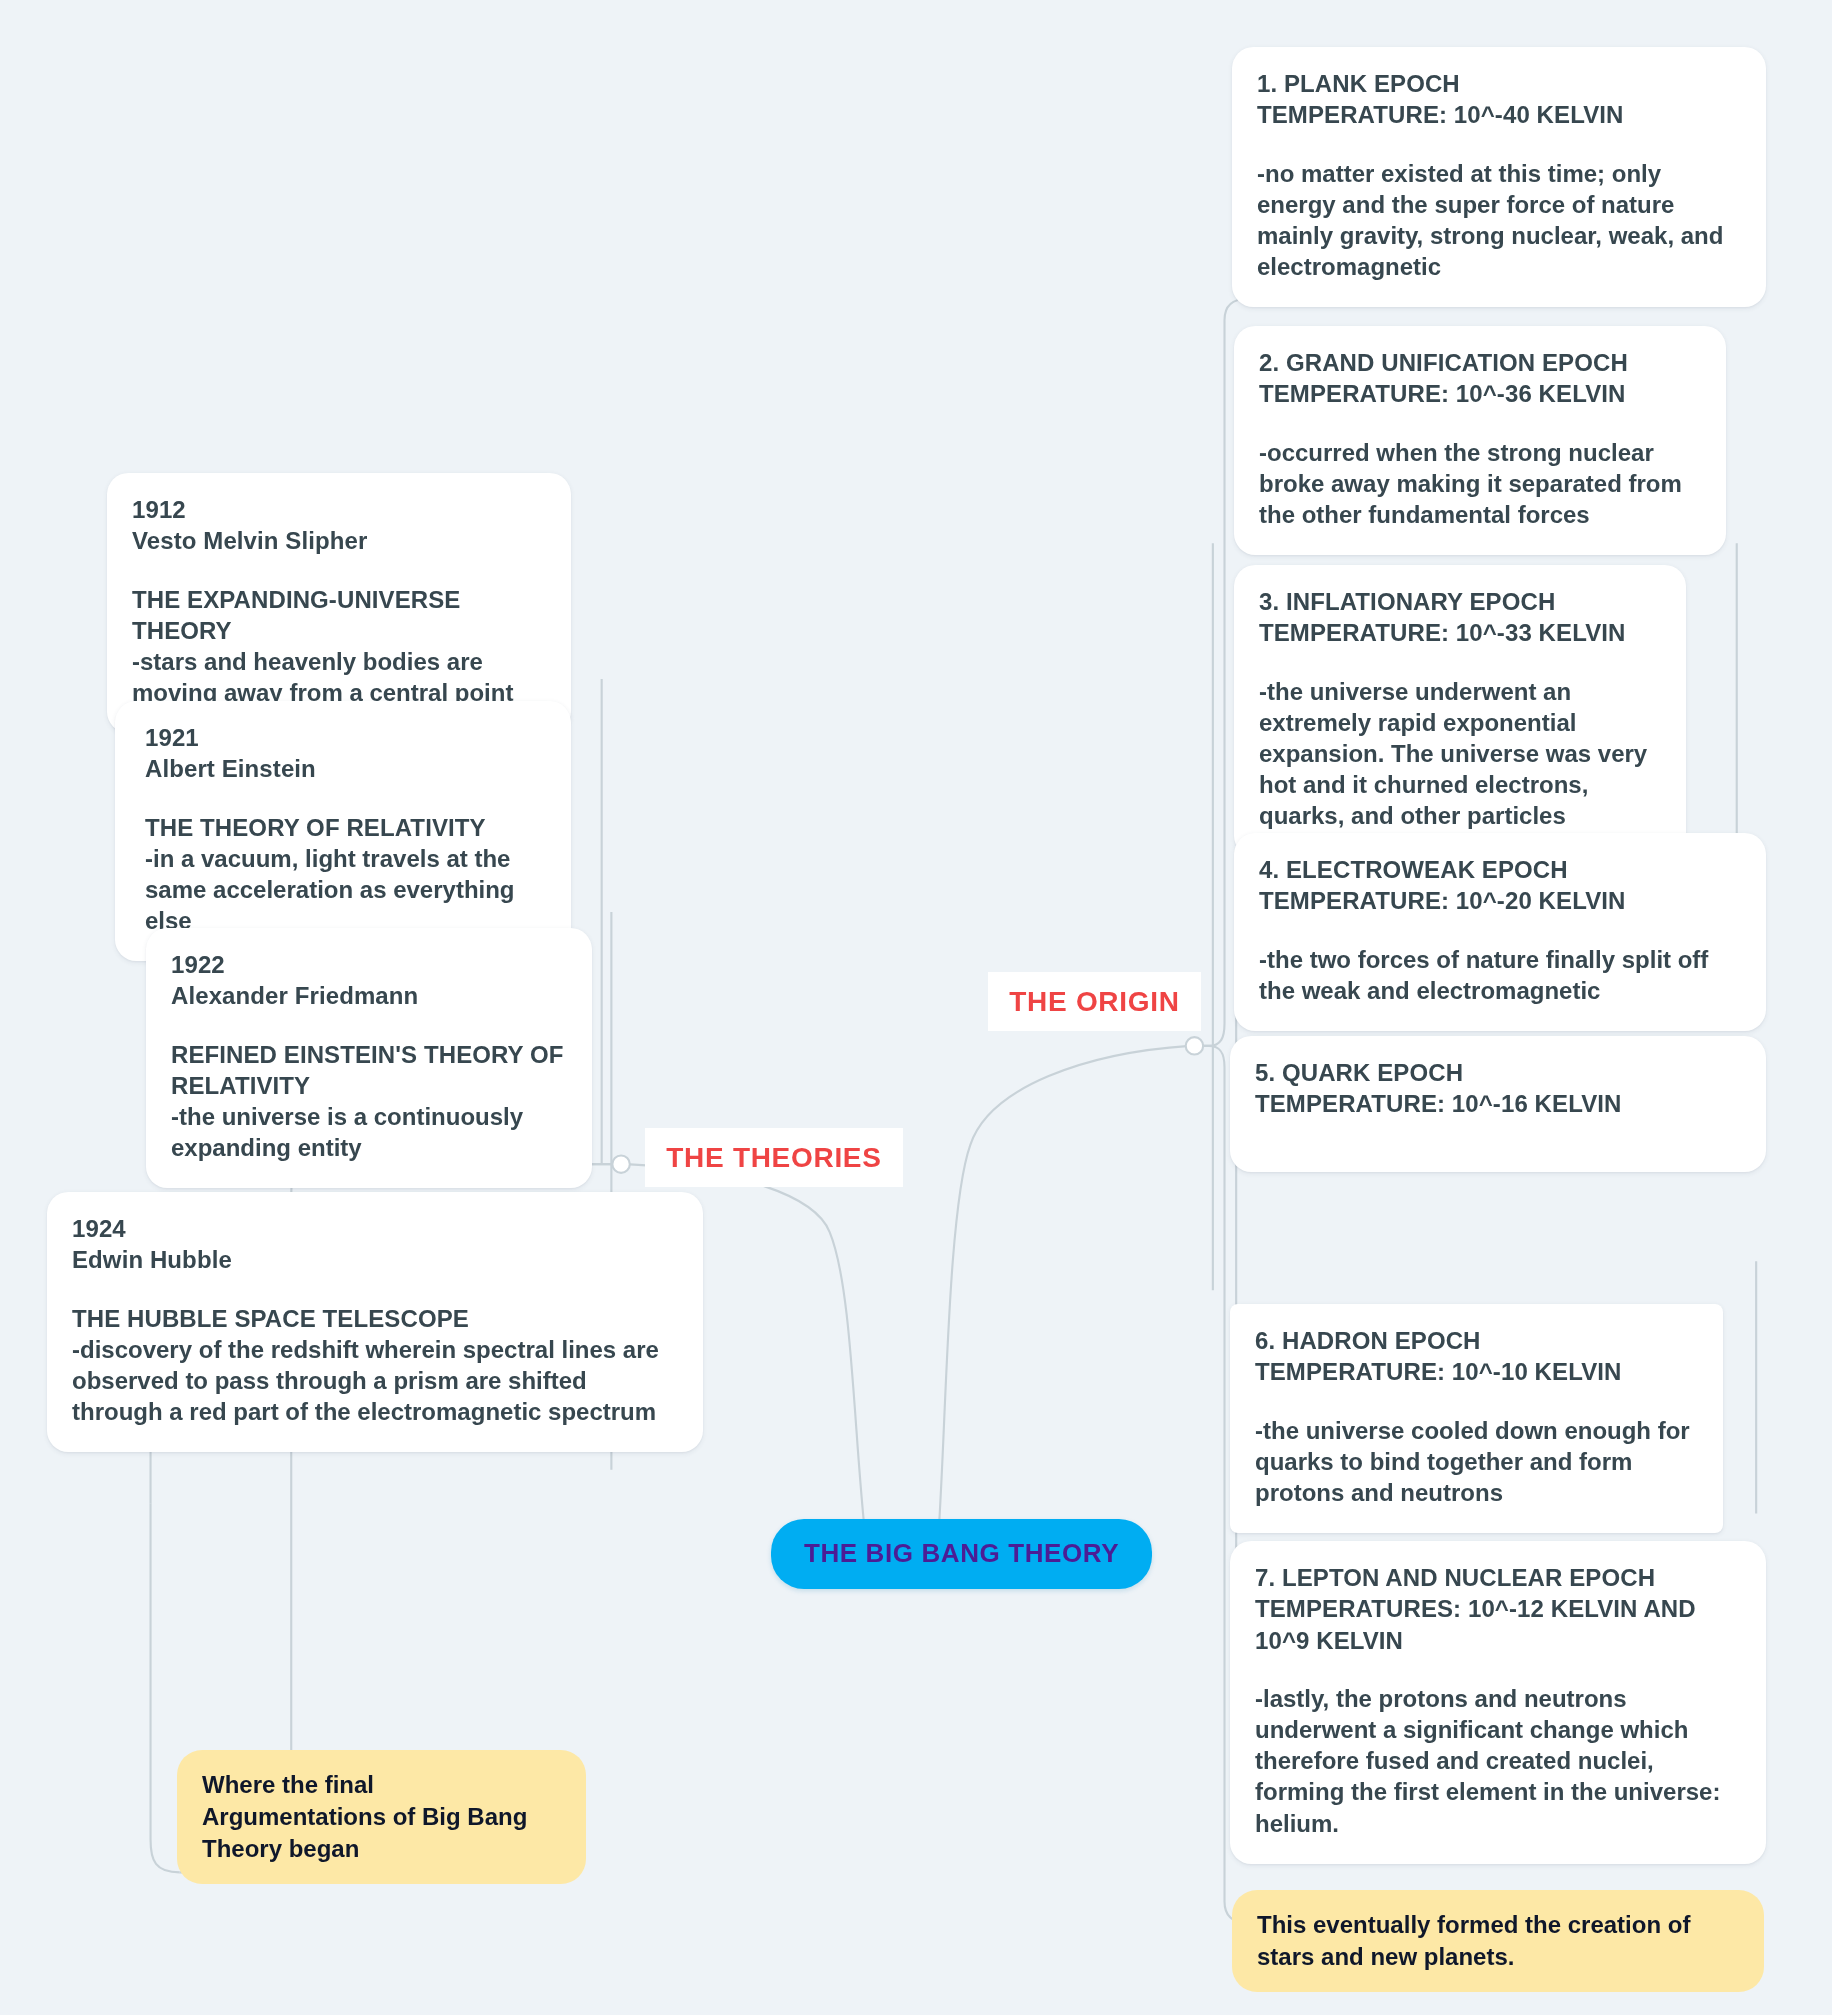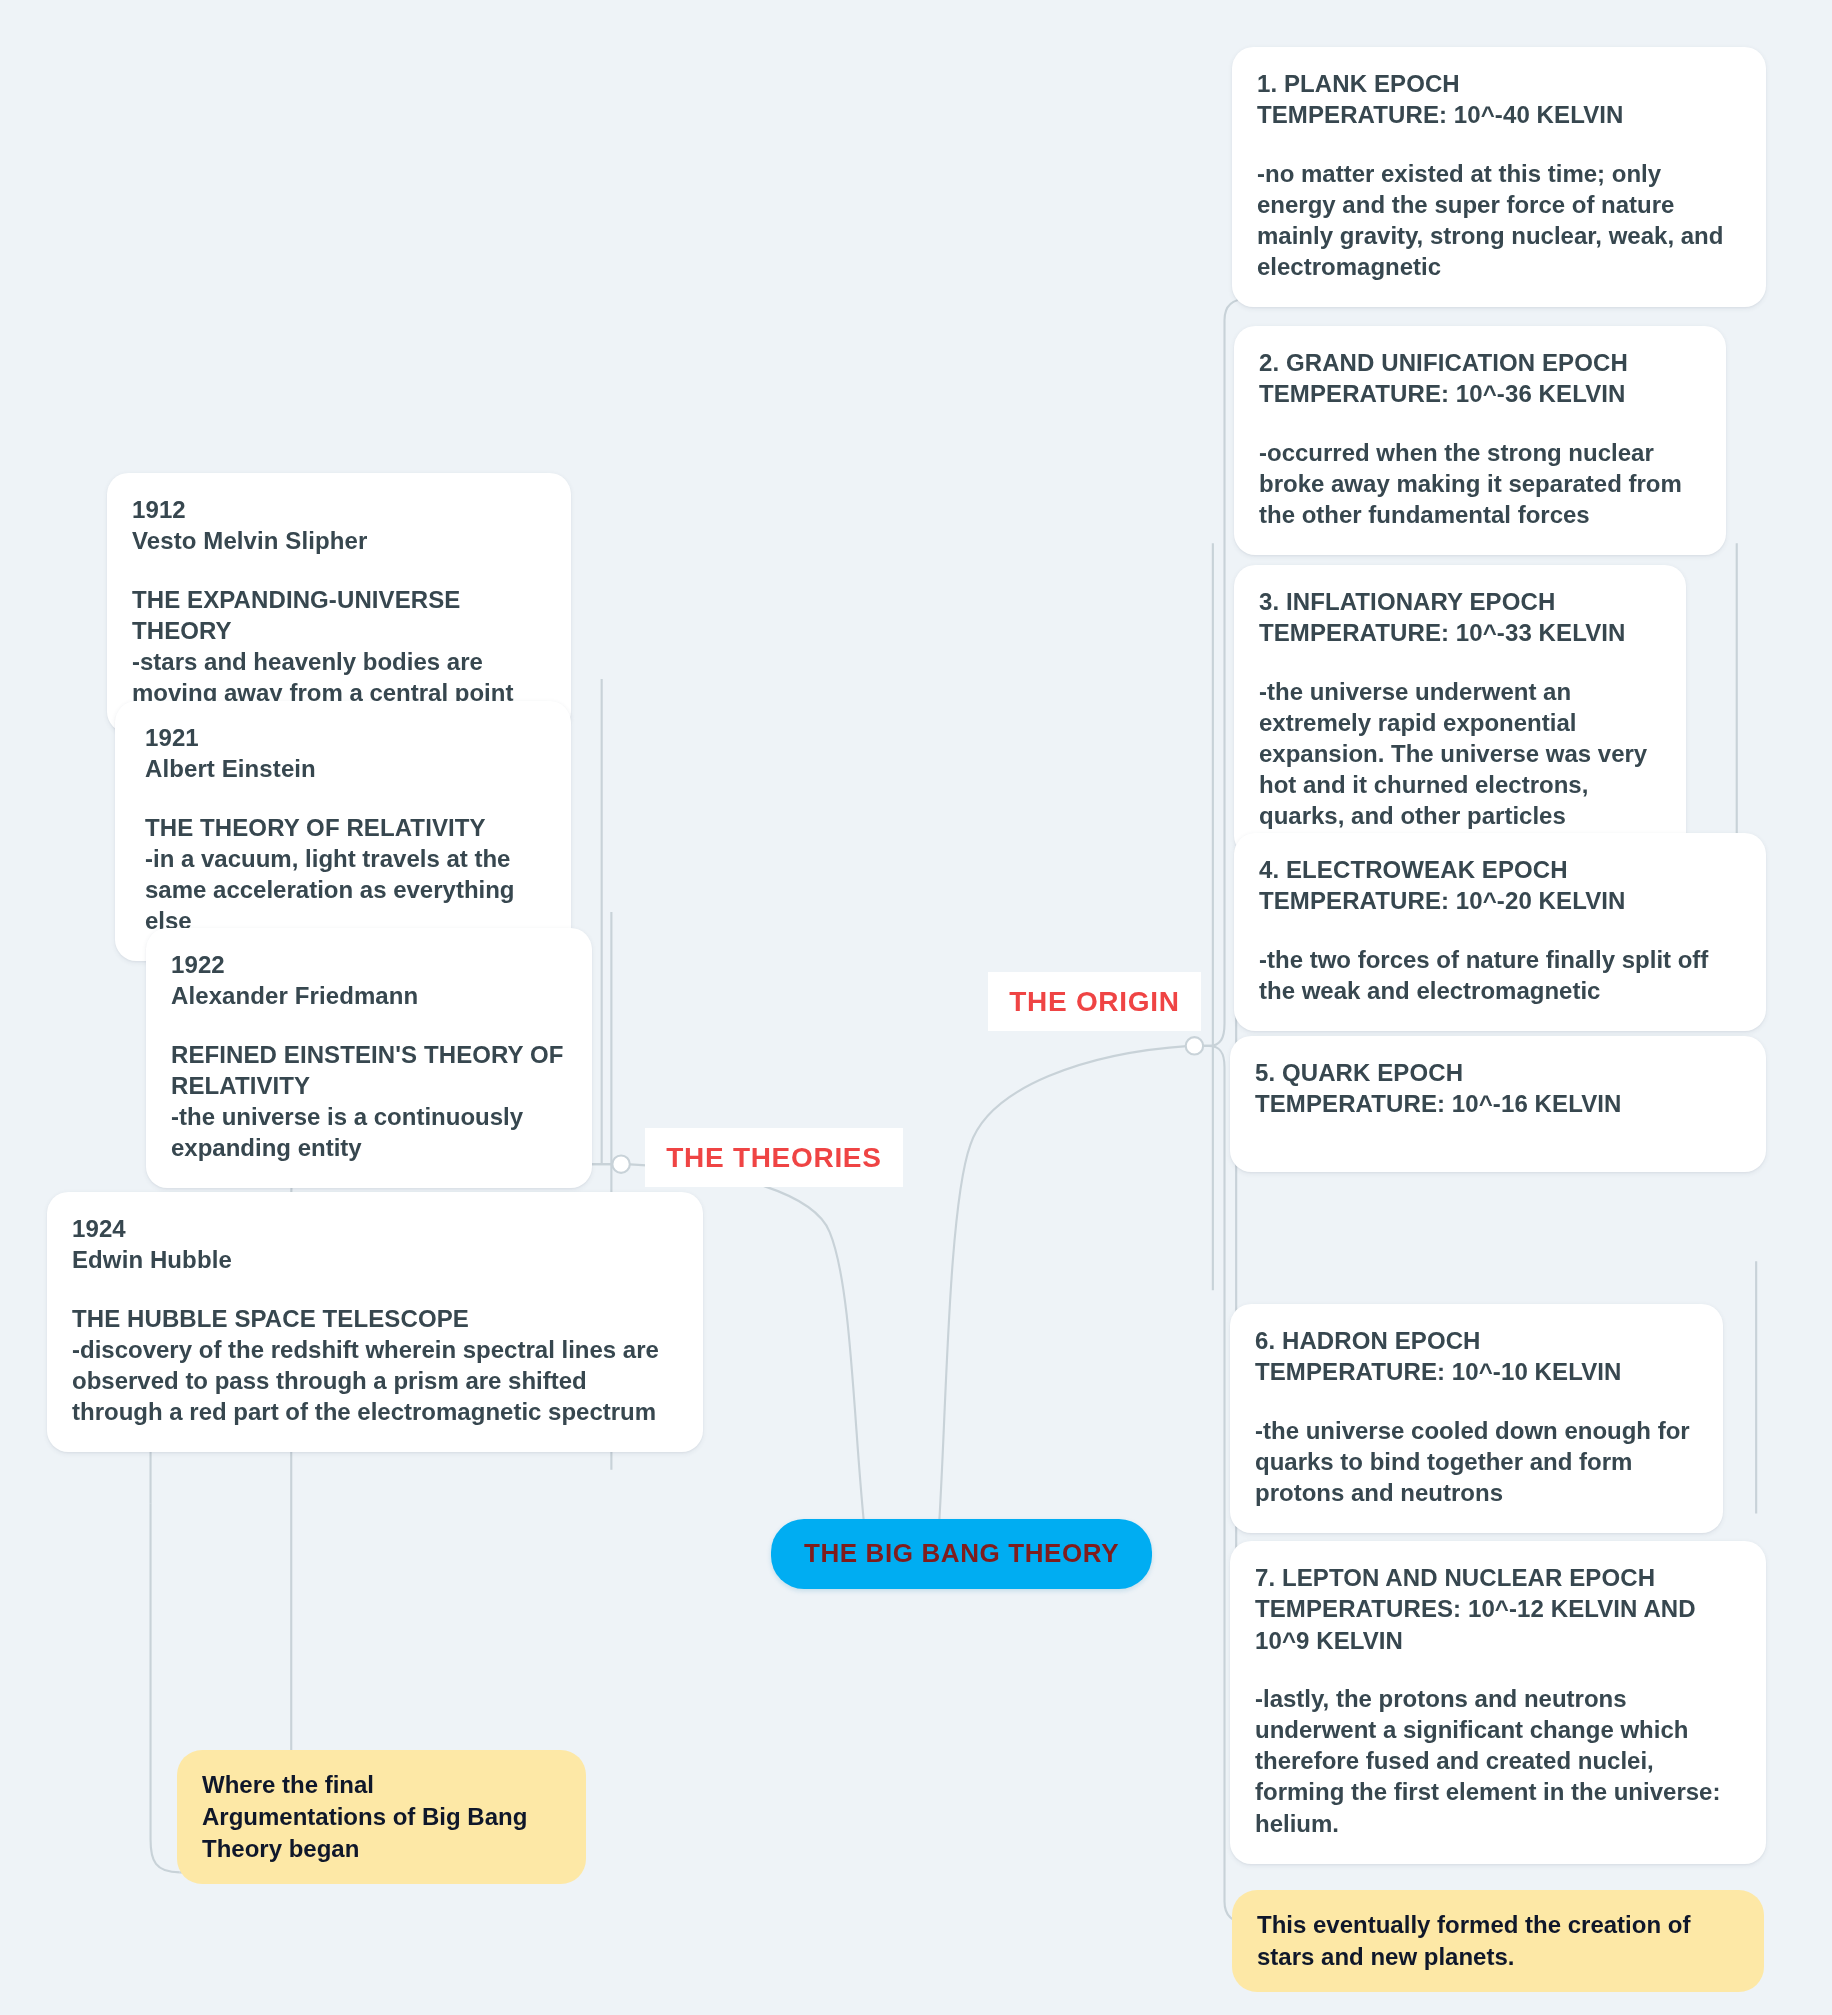--- a/index.html
+++ b/index.html
@@ -81,21 +81,21 @@
     font-size: 28px;
     font-weight: 700;
     letter-spacing: 0.7px;
     padding: 13.6px 21.3px;
     white-space: nowrap;
   }
 
   .root {
     position: absolute;
     background: #00adf2;
-    color: #7f1d1d;
+    color: #4c1d95;
     font-size: 26px;
     font-weight: 700;
     letter-spacing: 0.6px;
     border-radius: 33px;
     padding: 19.4px 33px;
     white-space: nowrap;
     box-shadow: 0 1.9px 5.8px rgba(0,120,180,0.18);
   }
 </style>
 </head>
@@ -187,21 +187,21 @@
     <span class="gap"></span>
     <span class="body">-the two forces of nature finally split off the weak and electromagnetic</span>
   </div>
 
   <div class="card" style="left:1230px; top:1036px; width:536px;">
     <span class="ln">5. QUARK EPOCH</span>
     <span class="ln">TEMPERATURE: 10^-16 KELVIN</span>
     <span class="gap"></span>
   </div>
 
-  <div class="card" style="left:1230px; top:1304px; width:493px;">
+  <div class="card" style="left:1230px; top:1304px; width:493px;border-radius:8px;">
     <span class="ln">6. HADRON EPOCH</span>
     <span class="ln">TEMPERATURE: 10^-10 KELVIN</span>
     <span class="gap"></span>
     <span class="body">-the universe cooled down enough for quarks to bind together and form protons and neutrons</span>
   </div>
 
   <div class="card" style="left:1230px; top:1541px; width:536px;">
     <span class="ln">7. LEPTON AND NUCLEAR EPOCH</span>
     <span class="ln">TEMPERATURES: 10^-12 KELVIN AND 10^9 KELVIN</span>
     <span class="gap"></span>

